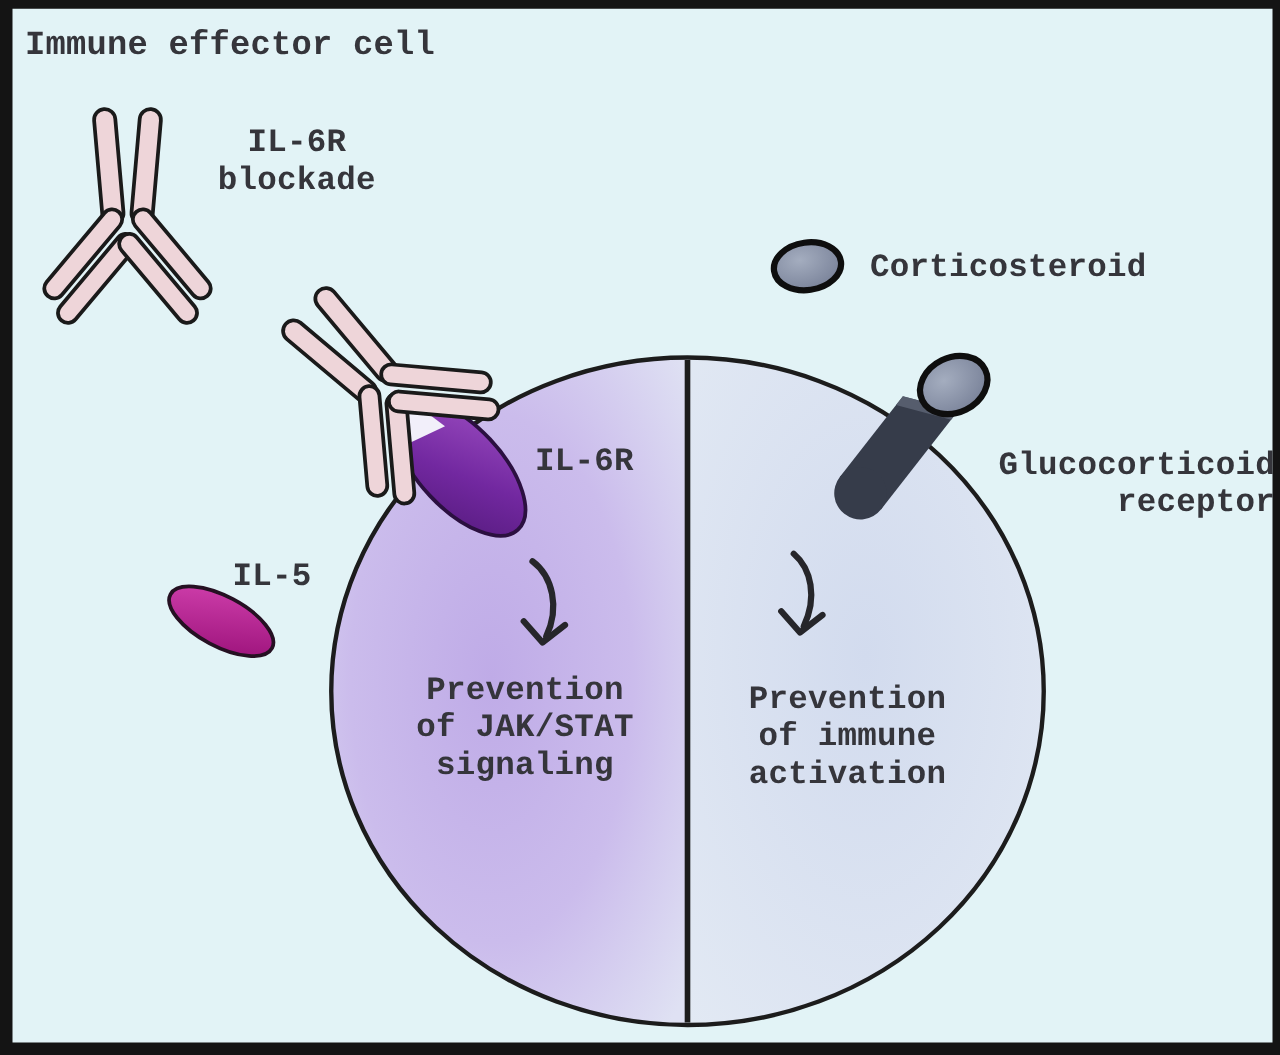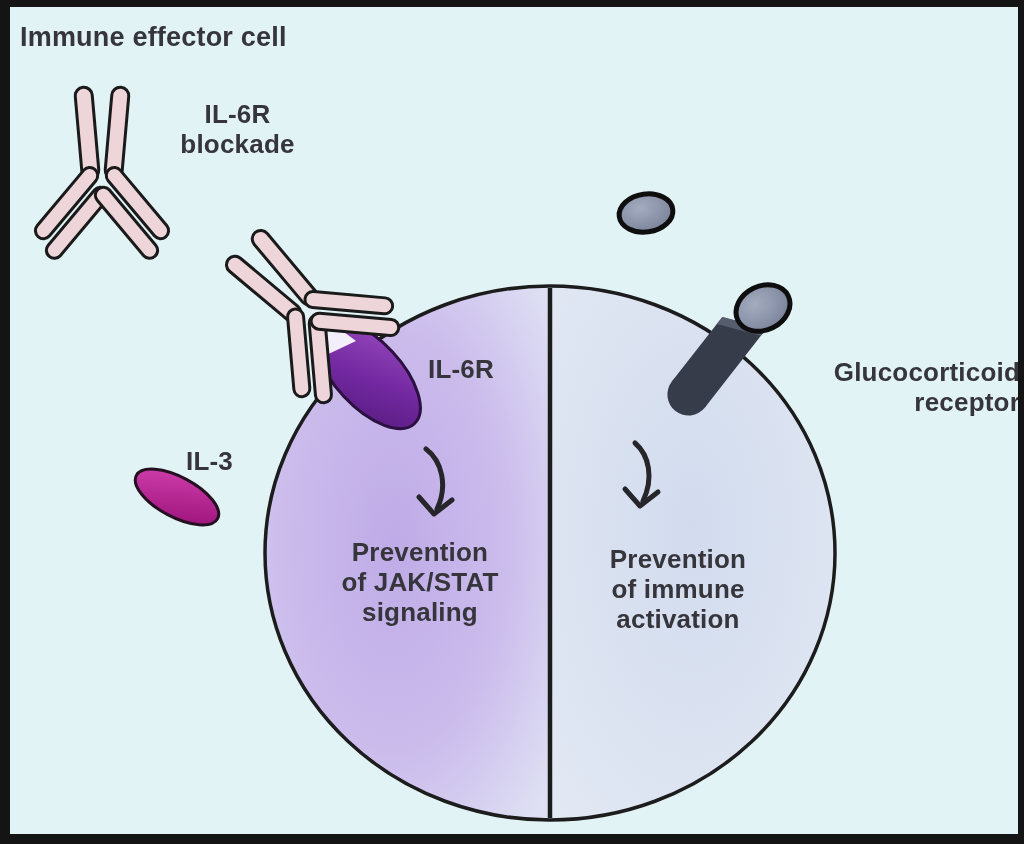--- a/index.html
+++ b/index.html
@@ -10,20 +10,21 @@
   }
   .shape-layer{position:absolute;left:0;top:0;}
   .lbl{
     position:absolute;
     font-weight:700;
     color:#35353b;
     white-space:pre-line;
     text-align:center;
     line-height:1.16;
     letter-spacing:.2px;
+    font-family:Liberation Mono, monospace;
   }
   .lbl.left-align{text-align:left;}
   .frame{
     position:absolute;inset:0;
     border-style:solid;border-color:#141414;
     border-width:7px 6px 10px 10px;
     pointer-events:none;z-index:10;
   }
   #title-label{left:20px;top:22px;font-size:27px;}
   #il6r-blockade-label{left:150px;top:99px;width:175px;font-size:26px;}
@@ -115,25 +116,26 @@
       <path d="M 635 443 C 649 455 654 478 643 501"></path>
       <path d="M 625 489 L 640 506 L 658 492"></path>
     </g>
   </svg>
 
   <div class="lbl left-align" id="title-label">Immune effector cell</div>
 
   <div class="lbl" id="il6r-blockade-label">IL-6R
 blockade</div>
 
+  <div class="lbl left-align" id="corticosteroid-label">Corticosteroid</div>
 
   <div class="lbl" id="gluco-label">Glucocorticoid
 receptor</div>
 
-  <div class="lbl left-align" id="il6-label">IL-3</div>
+  <div class="lbl left-align" id="il6-label">IL-5</div>
 
   <div class="lbl left-align" id="il6r-label">IL-6R</div>
 
   <div class="lbl" id="prev-left-label">Prevention
 of JAK/STAT
 signaling</div>
 
   <div class="lbl" id="prev-right-label">Prevention
 of immune
 activation</div>

